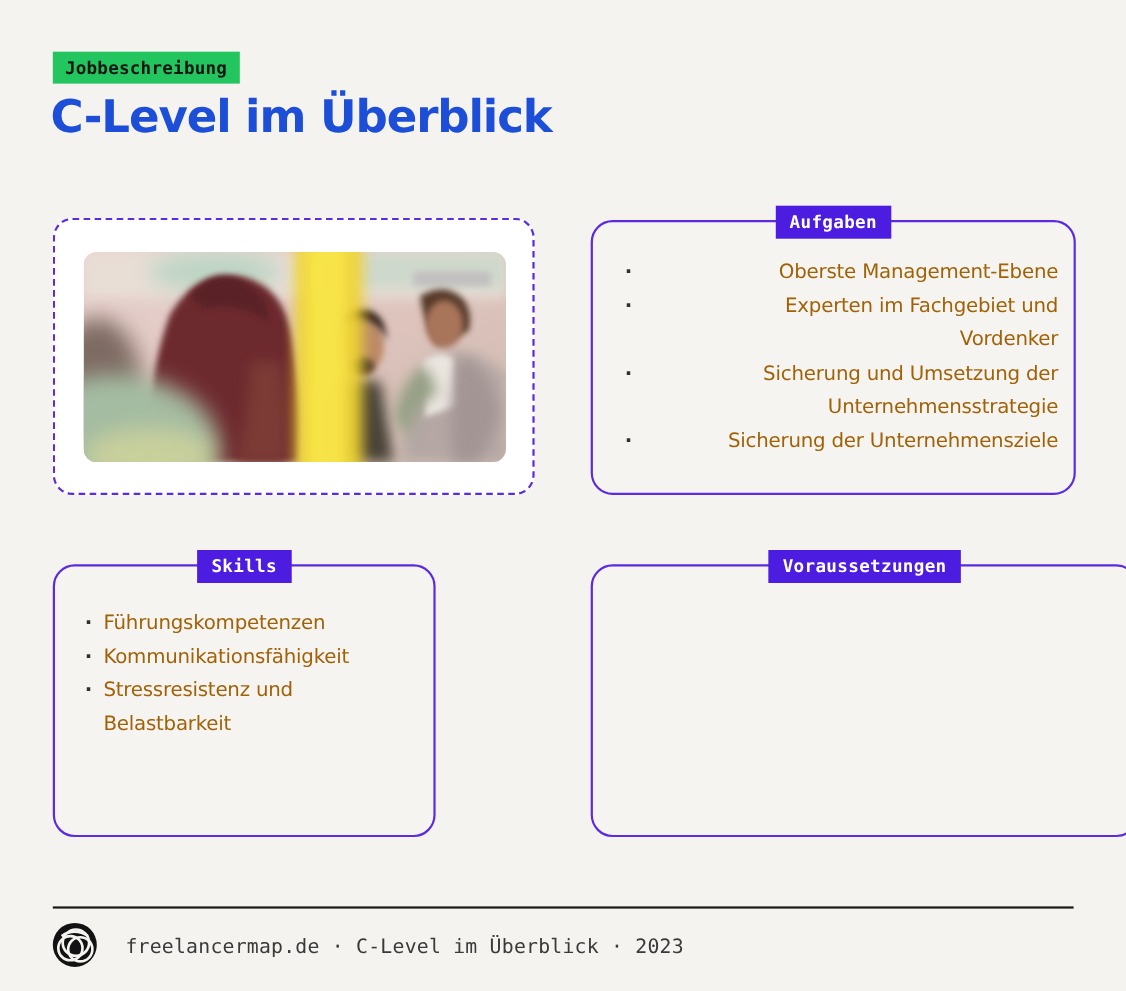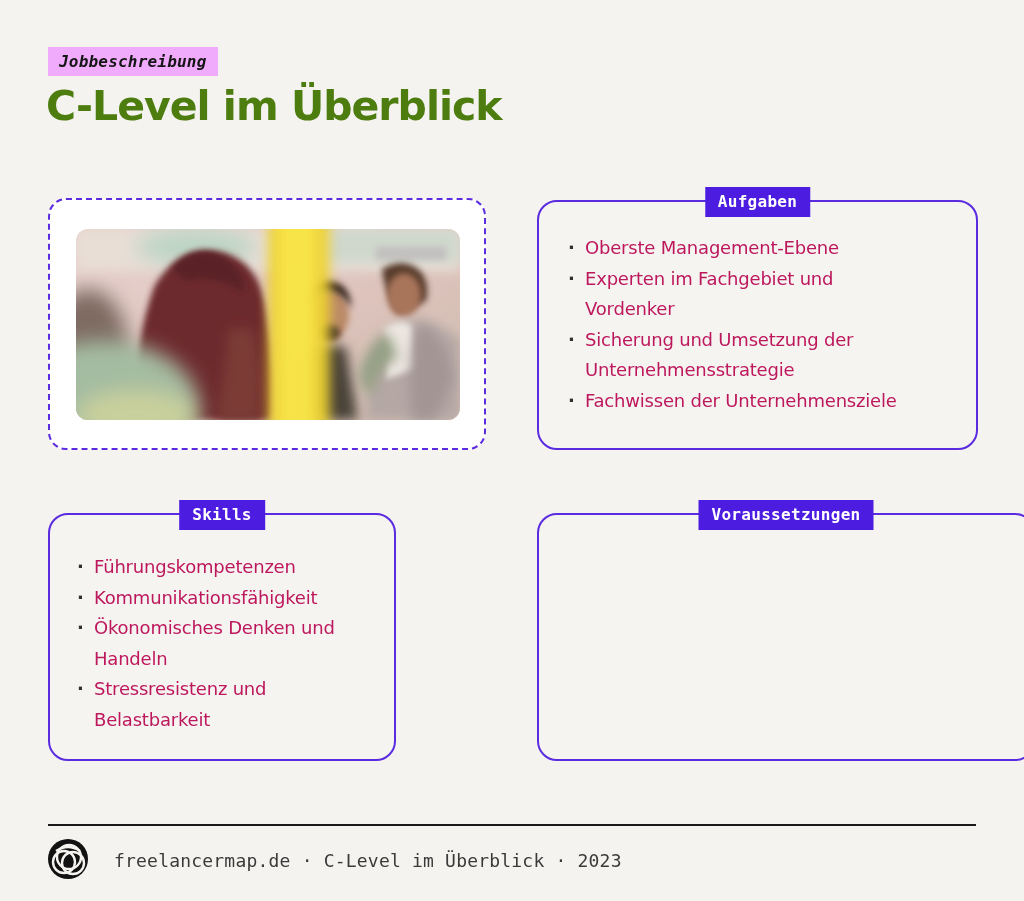--- a/index.html
+++ b/index.html
@@ -9,29 +9,28 @@
     background: #f4f3f0;
     position: relative;
     overflow: hidden;
   }
 
   
   .tag {
     position: absolute; left: 48px; top: 47px;
     height: 29px; line-height: 29px;
     padding: 0 11px;
-    background: #f0abfc;
+    background: #22c55e;
     font-family: "DejaVu Sans Mono", monospace;
     font-weight: bold; font-size: 16px; color: #151515;
     letter-spacing: 0.2px;
-    font-style: italic;
   }
   .title {
     position: absolute; left: 46px; top: 82px;
-    font-size: 41px; font-weight: bold; color: #4d7c0f;
+    font-size: 41px; font-weight: bold; color: #1d4ed8;
     letter-spacing: -1px;
   }
 
   
   .photo-box {
     position: absolute; left: 48px; top: 198px;
     width: 438px; height: 252px;
     background: #ffffff;
     border: 2px dashed #5b2be0;
     border-radius: 18px;
@@ -43,21 +42,21 @@
   }
   .photo svg { display: block; }
 
   
   .card {
     position: absolute;
     border: 2px solid #5b2be0;
     border-radius: 20px;
     background: #f5f4f1;
   }
-  .card-aufgaben        { left: 537px; top: 200px; width: 441px; height: 250px; }
+  .card-aufgaben        { left: 537px; top: 200px; width: 441px; height: 250px; text-align: right; }
   .card-skills          { left: 48px;  top: 513px; width: 348px; height: 248px; }
   .card-voraussetzungen { left: 537px; top: 513px; width: 498px; height: 248px; }
 
   .badge {
     position: absolute; top: 0; left: 50%;
     transform: translate(-50%, -50%);
     background: #4c1ce0; color: #ffffff;
     font-family: "DejaVu Sans Mono", monospace;
     font-weight: bold; font-size: 16px;
     padding: 5px 13px 6px 13px;
@@ -65,21 +64,21 @@
     white-space: nowrap;
   }
 
   .card ul { list-style: none; }
   .card-aufgaben ul        { padding: 31px 14px 0 46px; }
   .card-skills ul          { padding: 37px 14px 0 44px; }
   .card-voraussetzungen ul { padding: 37px 14px 0 46px; }
   .card li {
     position: relative;
     font-size: 18px; line-height: 30.5px;
-    color: #be185d;
+    color: #a16207;
     white-space: pre-line;
     letter-spacing: -0.2px;
   }
   .card li::before {
     content: "·";
     position: absolute; left: -17px; top: 0;
     font-weight: bold; color: #2f2f2f;
   }
 
   
@@ -157,30 +156,29 @@
 </div>
 
 <section class="card card-aufgaben">
   <div class="badge">Aufgaben</div>
   <ul>
     <li>Oberste Management-Ebene</li>
     <li>Experten im Fachgebiet und
 Vordenker</li>
     <li>Sicherung und Umsetzung der
 Unternehmensstrategie</li>
-    <li>Fachwissen der Unternehmensziele</li>
+    <li>Sicherung der Unternehmensziele</li>
   </ul>
 </section>
 
 <section class="card card-skills">
   <div class="badge">Skills</div>
   <ul>
     <li>Führungskompetenzen</li>
     <li>Kommunikationsfähigkeit</li>
-    <li>Ökonomisches Denken und Handeln</li>
     <li>Stressresistenz und Belastbarkeit</li>
   </ul>
 </section>
 
 <section class="card card-voraussetzungen">
   <div class="badge">Voraussetzungen</div>
 </section>
 
 <div class="footer-line"></div>
 <div class="footer-logo">

